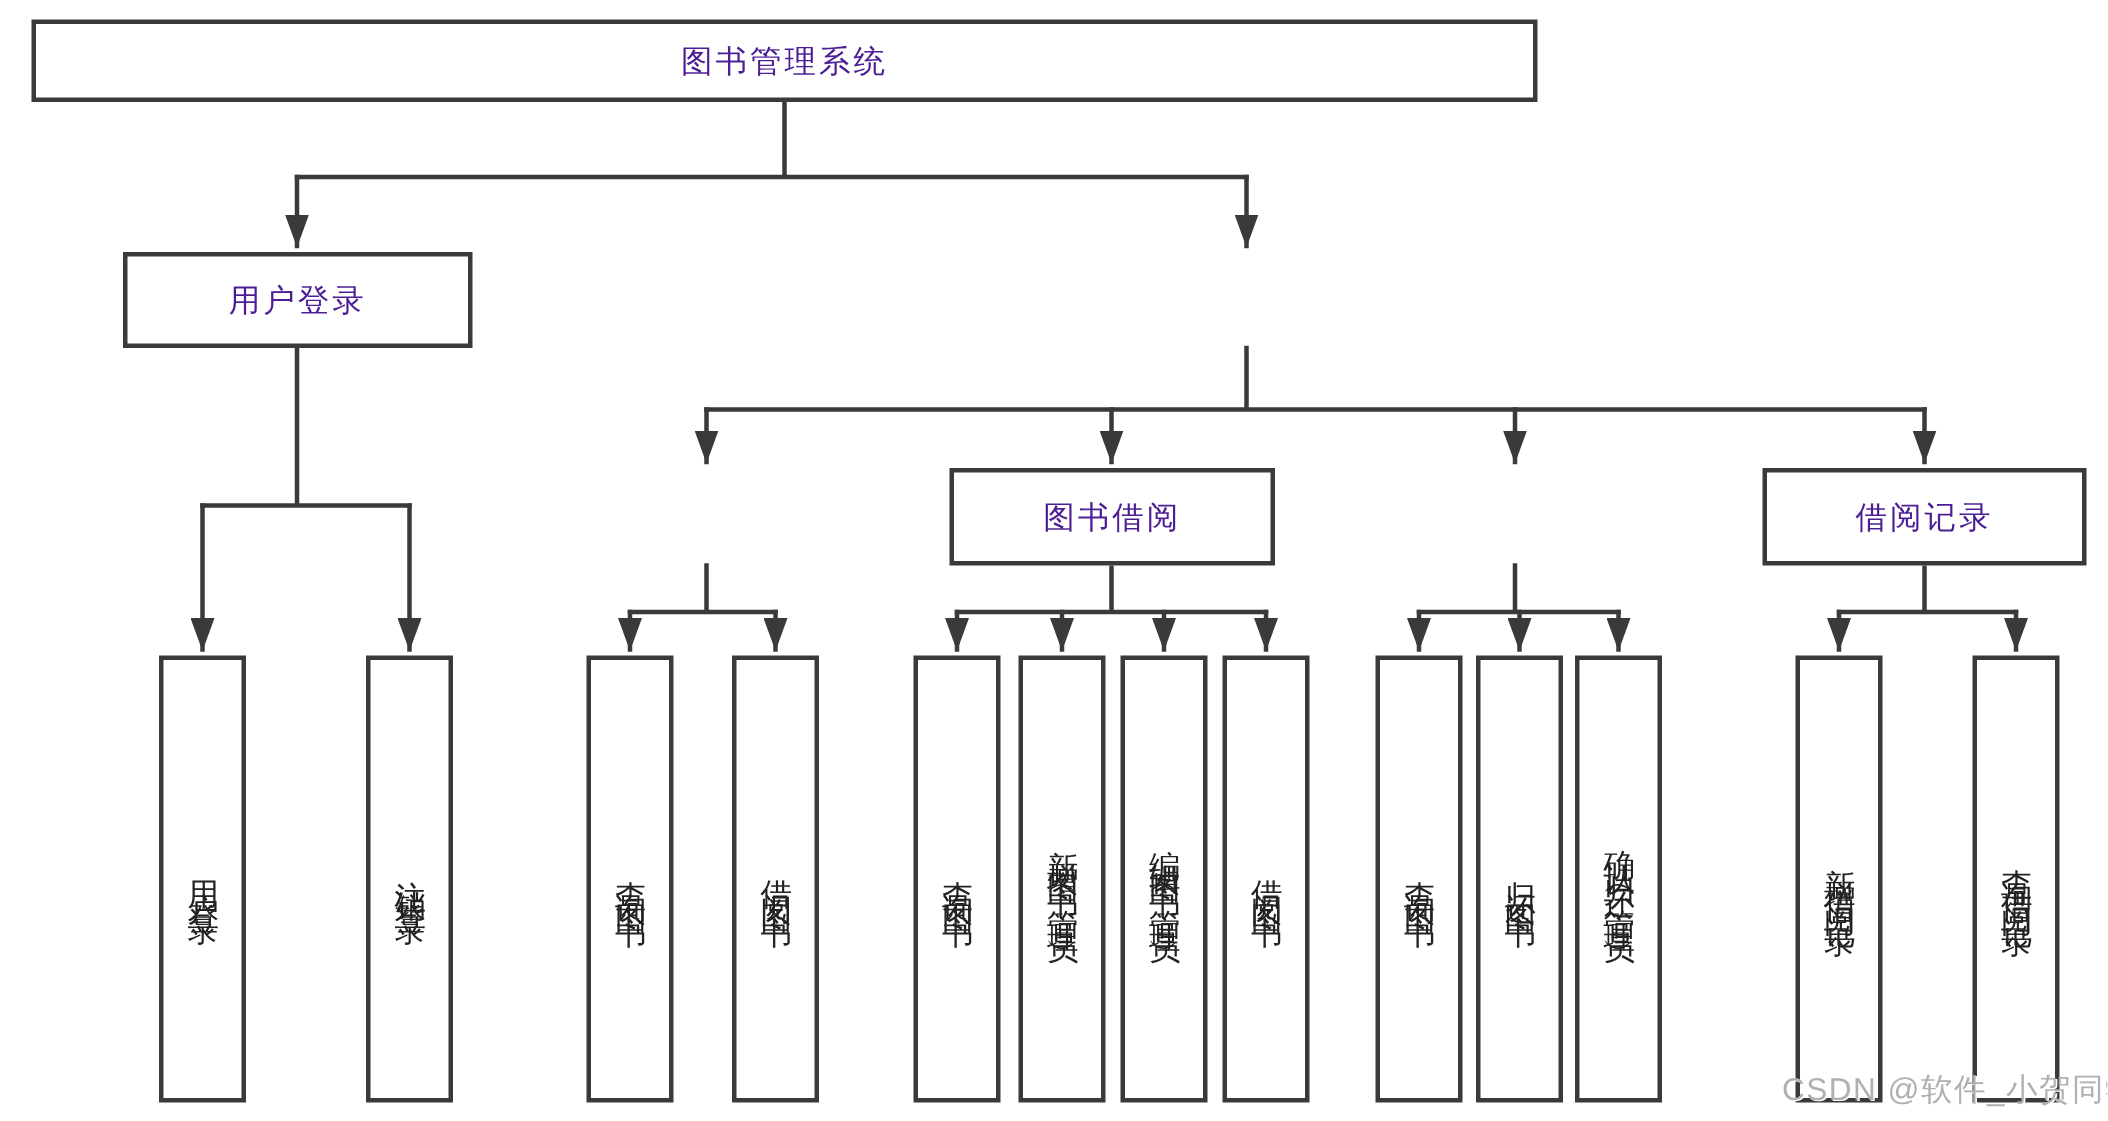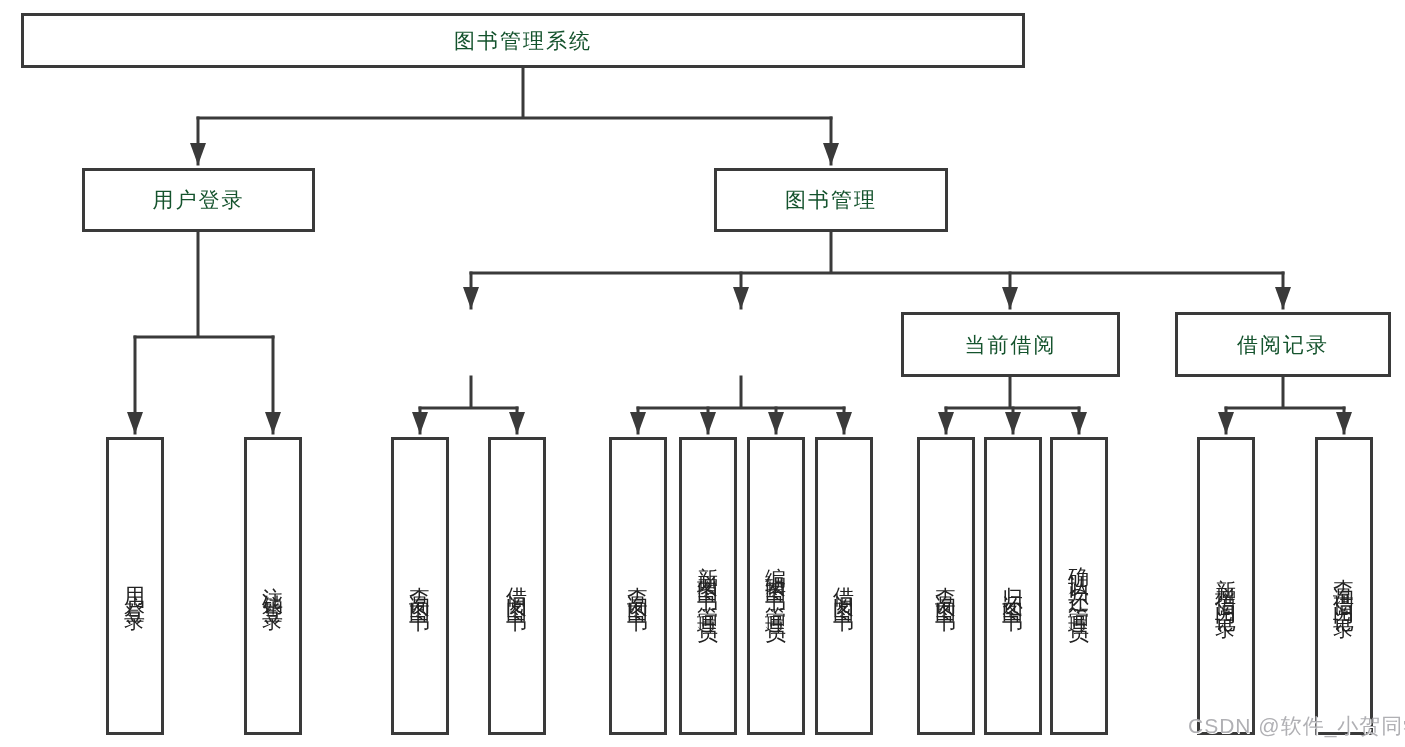--- a/index.html
+++ b/index.html
@@ -1,21 +1,21 @@
 <!DOCTYPE html>
 <html><head>
 <meta charset="utf-8">
 <style>
   html,body{margin:0;padding:0;background:#ffffff;}
   body{font-family:"Liberation Sans", sans-serif;}
   .canvas{position:relative;width:1405px;height:747px;background:#ffffff;overflow:hidden;}
   svg.connectors{position:absolute;left:0;top:0;z-index:1;}
   .box{position:absolute;box-sizing:border-box;border:3px solid #3a3a3a;background:#ffffff;
        display:flex;align-items:center;justify-content:center;z-index:2;}
-  .hbox span{font-size:21px;color:#14532d;letter-spacing:2px;white-space:nowrap;}
+  .hbox span{font-size:21px;color:#4c1d95;letter-spacing:2px;white-space:nowrap;}
   .vbox span{writing-mode:vertical-rl;text-orientation:mixed;font-size:21px;color:#222222;
              letter-spacing:8px;line-height:1;white-space:nowrap;}
   .watermark{position:absolute;left:1188px;top:712px;z-index:3;font-size:21px;
              color:#b0b0b4;text-shadow:1px 1px 0 #ffffff;letter-spacing:1px;white-space:nowrap;}
 </style>
 </head>
 <body>
 
 <div class="canvas">
 
@@ -57,26 +57,23 @@
     </g>
   </svg>
 
   <div class="box hbox" style="left:21px;top:13px;width:1004px;height:55px">
     <span>图书管理系统</span>
   </div>
 
   <div class="box hbox" style="left:82px;top:168px;width:233px;height:64px">
     <span>用户登录</span>
   </div>
-  <div class="box hbox" style="left:714px;top:168px;width:234px;height:64px">
-    <span>图书管理</span>
-  </div>
 
-  <div class="box hbox" style="left:901px;top:312px;width:219px;height:65px">
-    <span>当前借阅</span>
+  <div class="box hbox" style="left:633px;top:312px;width:217px;height:65px">
+    <span>图书借阅</span>
   </div>
   <div class="box hbox" style="left:1175px;top:312px;width:216px;height:65px">
     <span>借阅记录</span>
   </div>
 
   <div class="box vbox" style="left:106px;top:437px;width:58px;height:298px">
     <span>用户登录</span>
   </div>
   <div class="box vbox" style="left:244px;top:437px;width:58px;height:298px">
     <span>注销登录</span>

